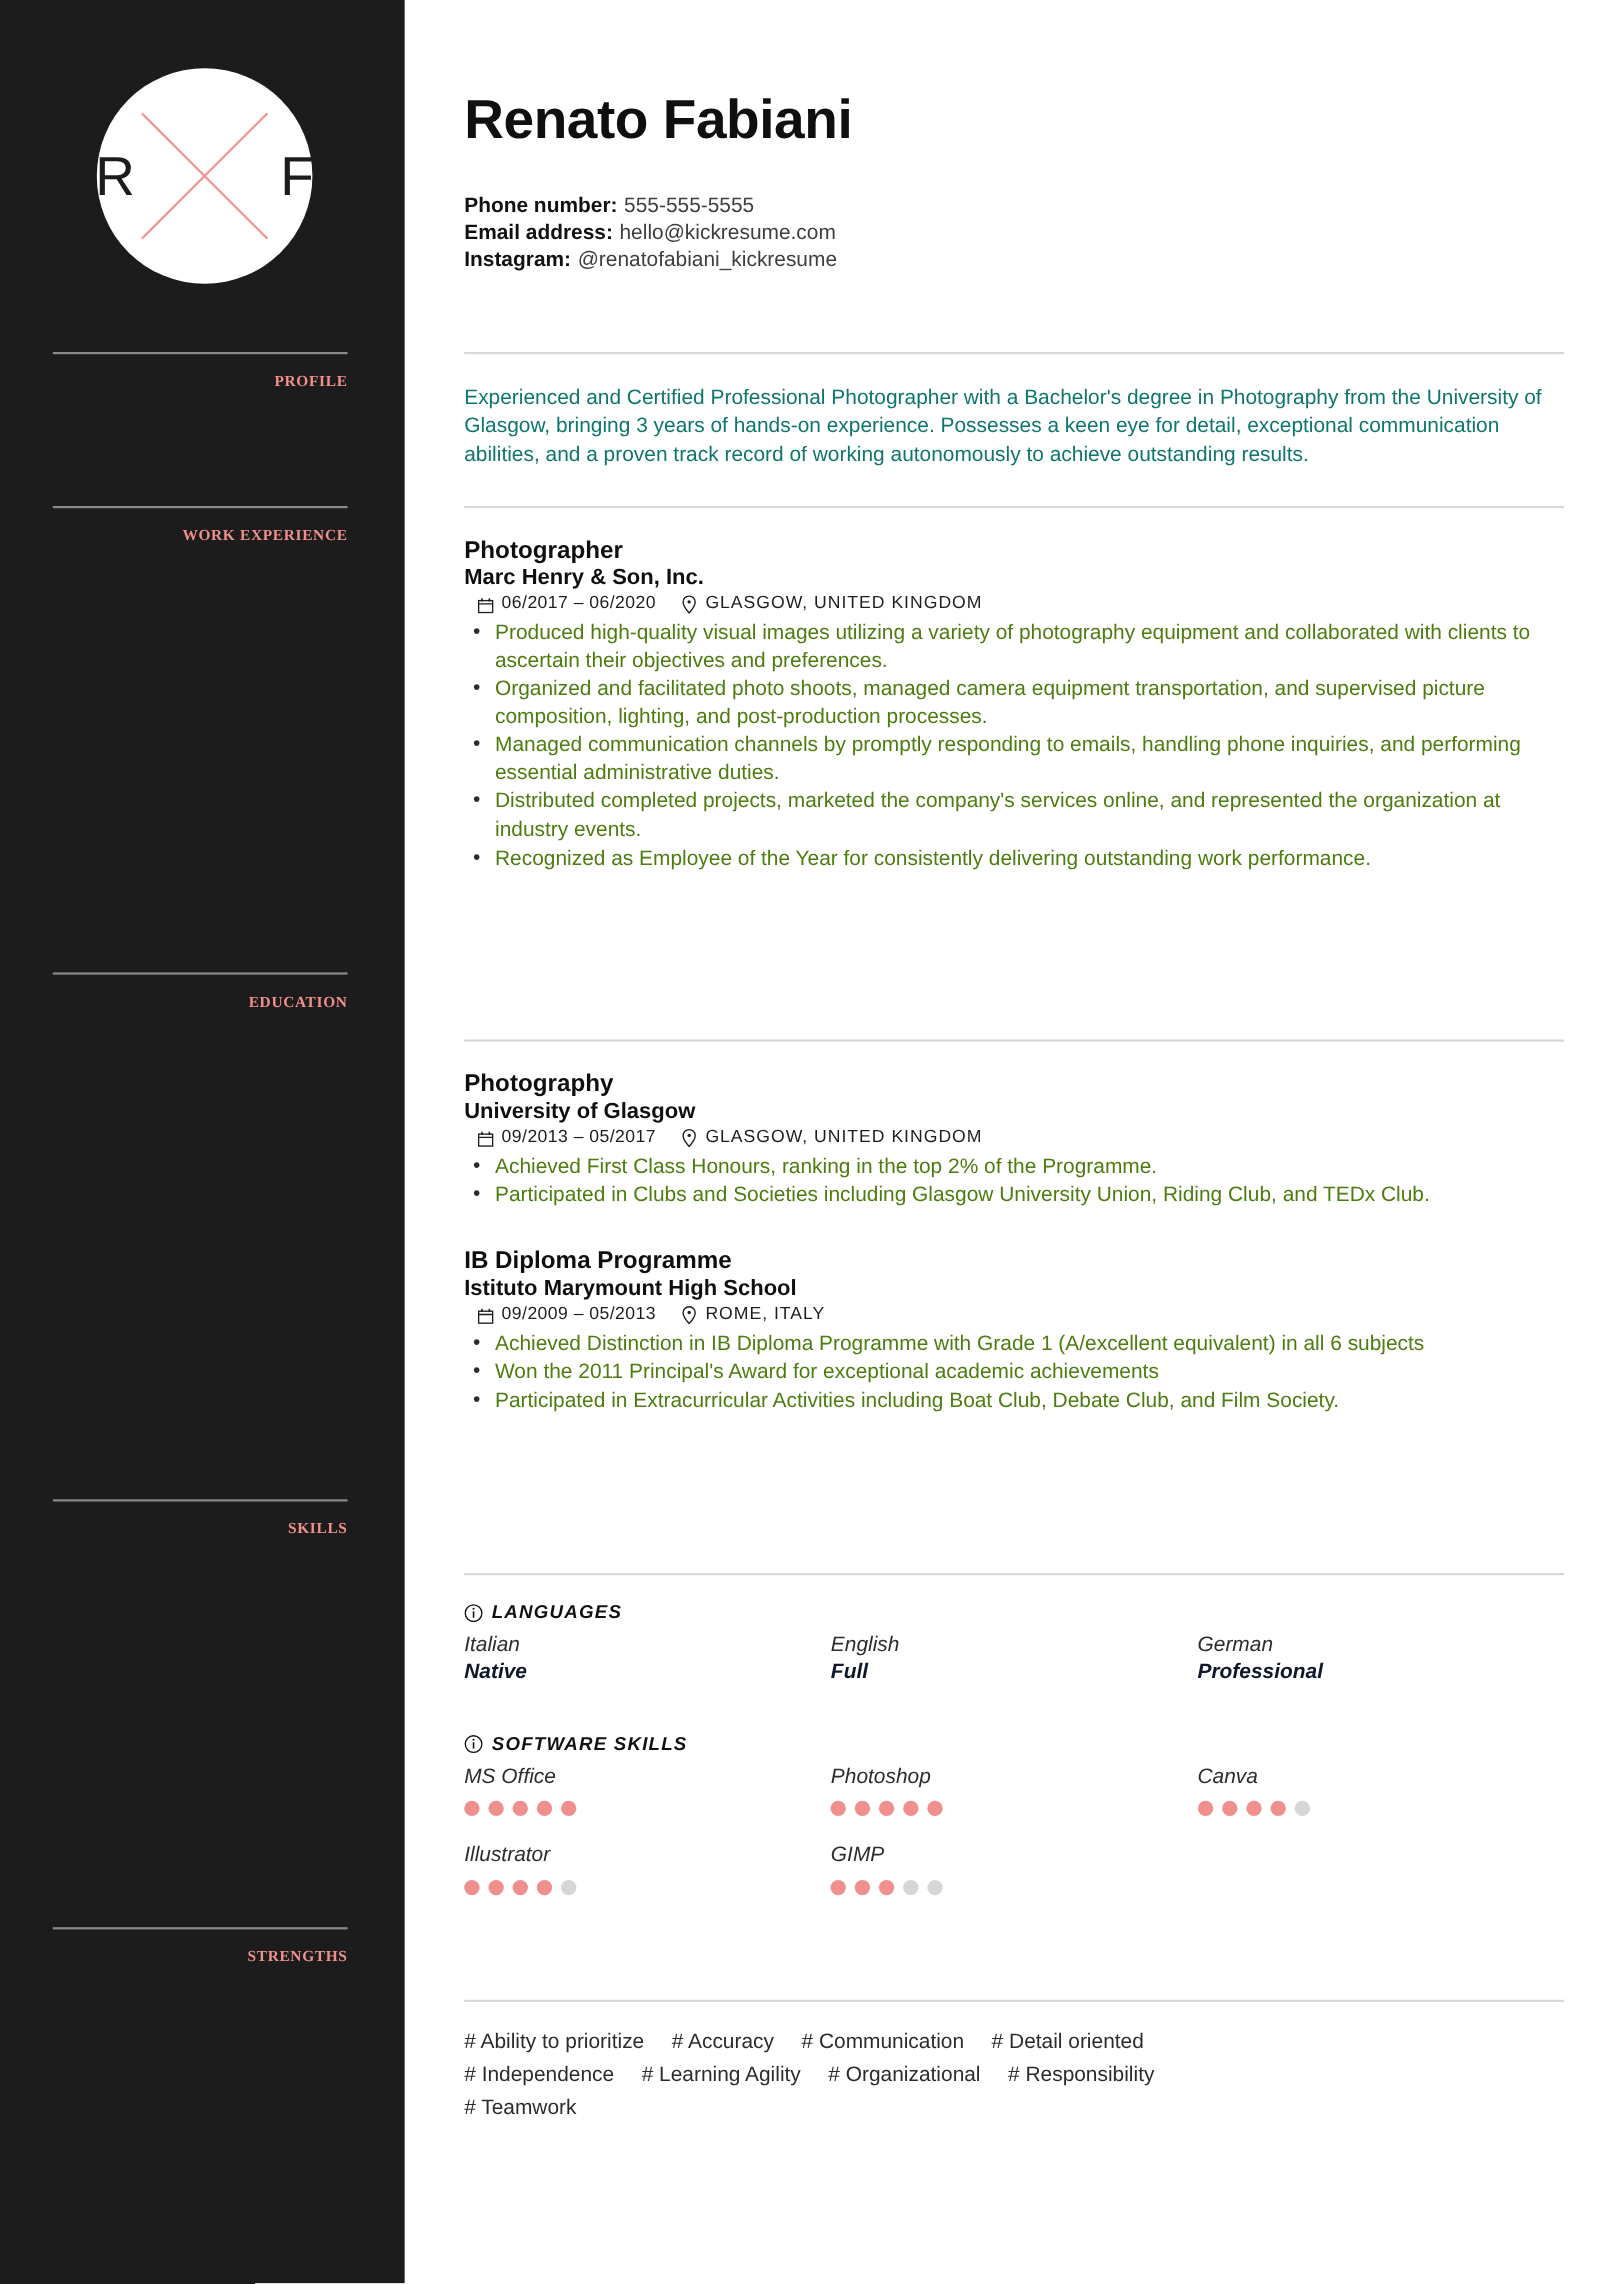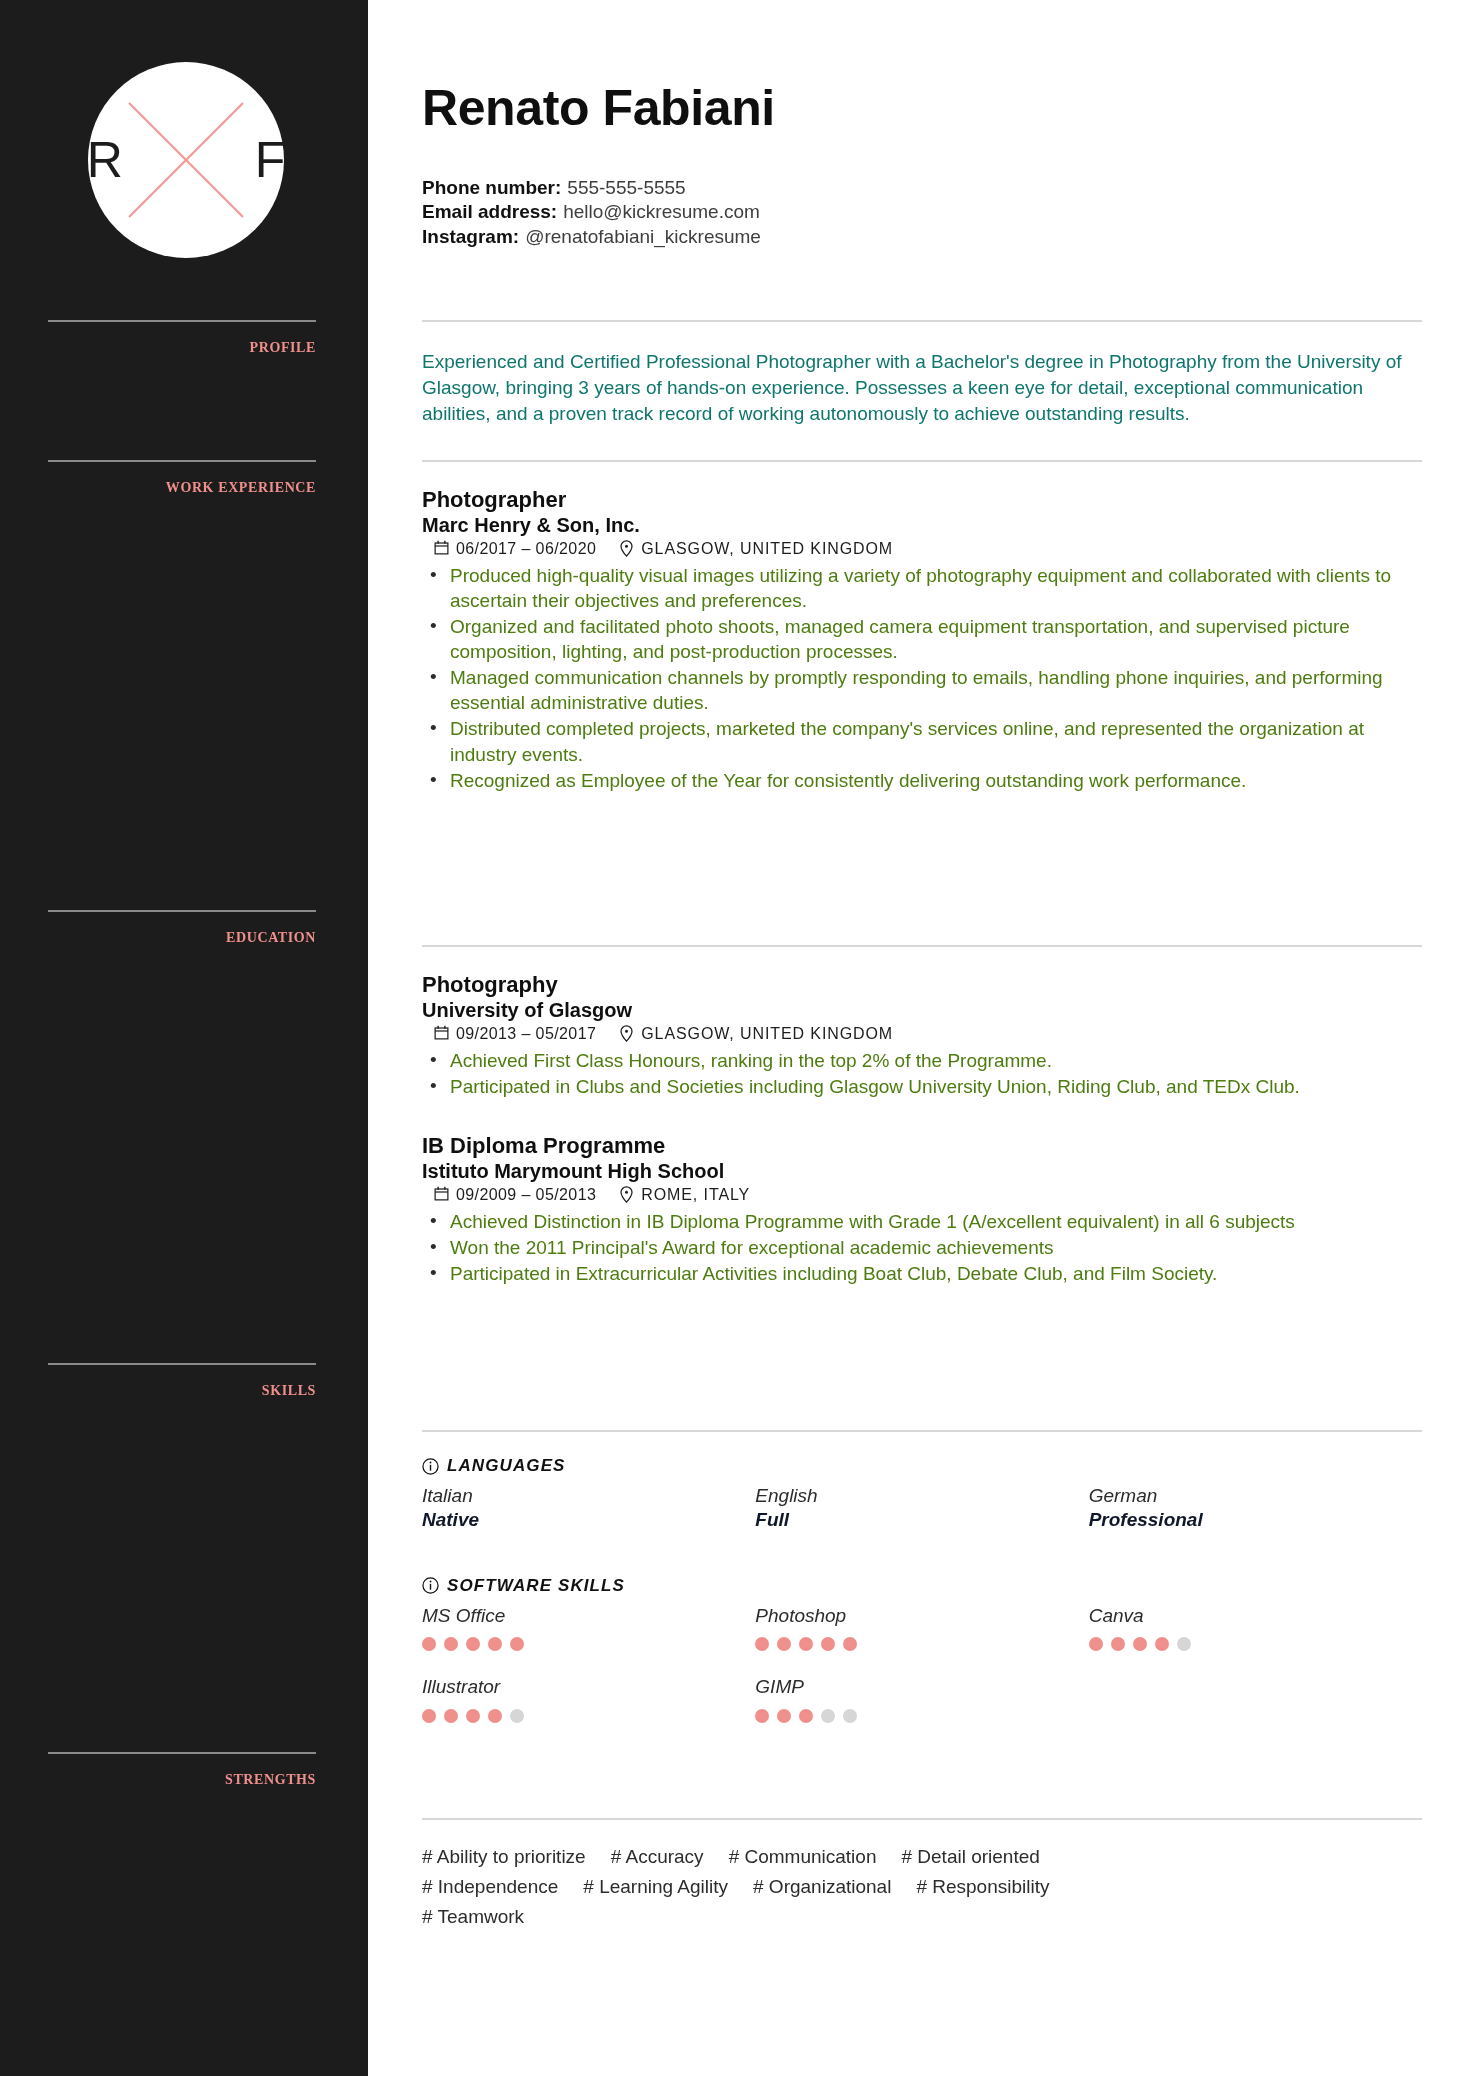--- a/index.html
+++ b/index.html
@@ -155,21 +155,21 @@
   }
   .entry-sub {
     font-size: 20px;
     font-weight: 700;
     color: #0f0f0f;
     line-height: 1.2;
   }
 
   .meta {
     display: flex;
-    align-items: flex-start;
+    align-items: flex-end;
     gap: 7px;
     font-size: 16px;
     color: #1d1d1d;
     letter-spacing: 0.9px;
     margin-top: 3px;
     font-family: "Liberation Sans", sans-serif;
     padding-left: 12px;
   }
   .meta .sep { width: 9px; }
   .meta .date { letter-spacing: 0.4px; }
@@ -281,21 +281,21 @@
       <div class="side-sec" style="top:0px;">
         <div class="side-rule"></div>
         <div class="side-label">PROFILE</div>
       </div>
 
       <div class="side-sec" style="top:140px;">
         <div class="side-rule"></div>
         <div class="side-label">WORK EXPERIENCE</div>
       </div>
 
-      <div class="side-sec" style="top:590px;">
+      <div class="side-sec" style="top:564px;">
         <div class="side-rule"></div>
         <div class="side-label">EDUCATION</div>
       </div>
 
       <div class="side-sec" style="top:1043px;">
         <div class="side-rule"></div>
         <div class="side-label">SKILLS</div>
       </div>
 
       <div class="side-sec" style="top:1432px;">

